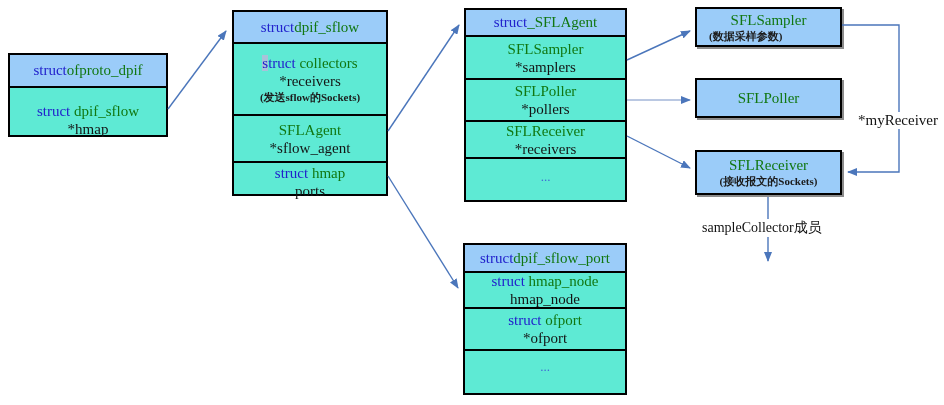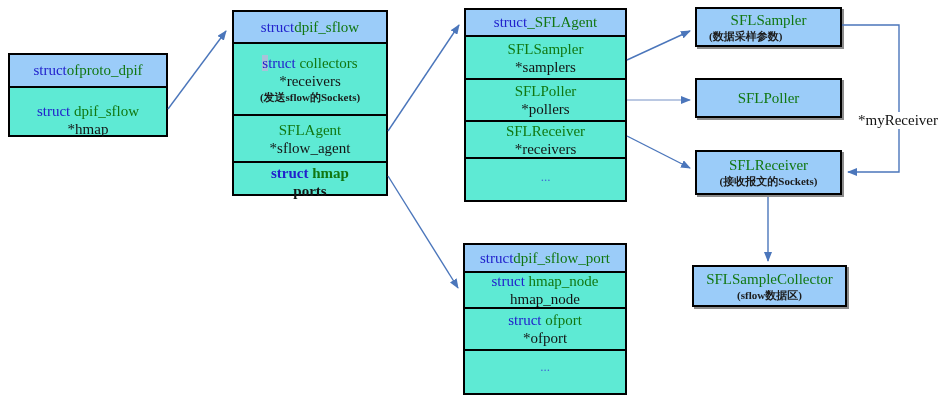--- a/index.html
+++ b/index.html
@@ -63,21 +63,21 @@
     <div class="hdr" style="height:32px;"><span class="kw">struct</span> <span class="tp">dpif_sflow</span></div>
     <div class="row" style="height:70px;">
       <div><span class="kw"><span class="hl">s</span><span>truct</span></span> <span class="tp">collectors</span></div>
       <div class="vr">*receivers</div>
       <div class="note">(发送sflow的Sockets)</div>
     </div>
     <div class="row" style="height:47px;">
       <div class="tp">SFLAgent</div>
       <div class="vr">*sflow_agent</div>
     </div>
-    <div class="row" style="height:39px;font-weight:bold;">
+    <div class="row" style="height:39px;">
       <div><span class="kw">struct</span> <span class="tp">hmap</span></div>
       <div class="vr">ports</div>
     </div>
   </div>
 
   <div class="sbox" style="left:464px; top:8px; width:163px; height:194px;">
     <div class="hdr" style="height:27px;"><span class="kw">struct</span> <span class="tp">_SFLAgent</span></div>
     <div class="row" style="height:41px;">
       <div class="tp">SFLSampler</div>
       <div class="vr">*samplers</div>
@@ -117,26 +117,23 @@
 
   <div class="bbox" style="left:695px; top:78px; width:147px; height:40px;">
     <div class="title">SFLPoller</div>
   </div>
 
   <div class="bbox" style="left:695px; top:150px; width:147px; height:45px;">
     <div class="title">SFLReceiver</div>
     <div class="note">(接收报文的Sockets)</div>
   </div>
 
-  <div class="bbox" style="left:692px; top:265px; width:155px; height:42px;">
-    <div class="title">SFLSampleCollector</div>
-    <div class="note">(sflow数据区)</div>
-  </div>
 
   <div class="lbl" style="left:856px; top:86px;margin-top:26px;">*myReceiver</div>
+  <div class="lbl" style="left:700px; top:219px; font-size:14px;">sampleCollector成员</div>
 
   <svg class="arrows" width="944" height="405" viewBox="0 0 944 405">
     <defs>
       <marker id="ah" markerWidth="10" markerHeight="8" refX="9" refY="4" orient="auto" markerUnits="userSpaceOnUse">
         <path d="M0,0 L10,4 L0,8 z" fill="#4b76bb"></path>
       </marker>
     </defs>
     <line x1="168" y1="109" x2="226" y2="31" stroke="#4b76bb" stroke-width="1.4" marker-end="url(#ah)"></line>
     <line x1="388" y1="131" x2="459" y2="25" stroke="#4b76bb" stroke-width="1.4" marker-end="url(#ah)"></line>
     <line x1="388" y1="176" x2="458" y2="288" stroke="#4b76bb" stroke-width="1.4" marker-end="url(#ah)"></line>

